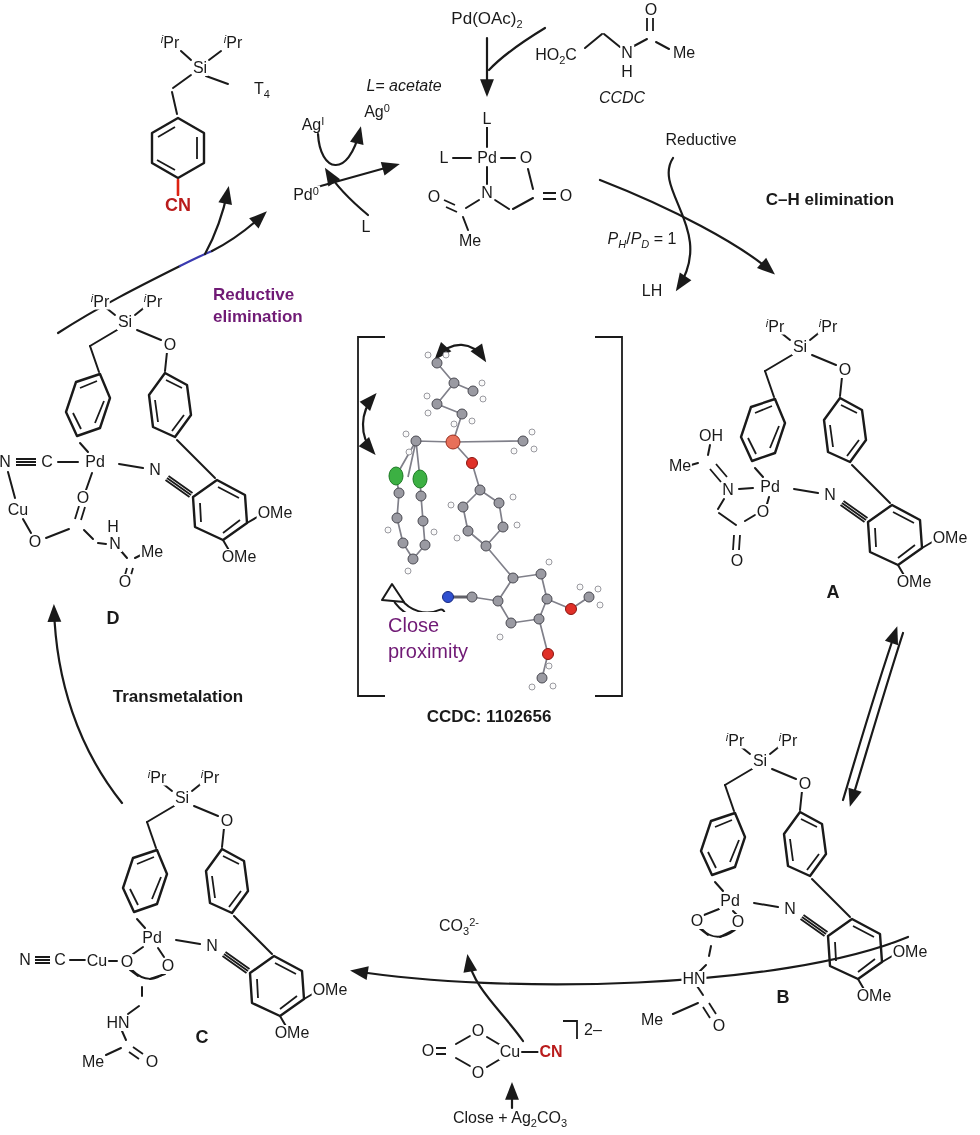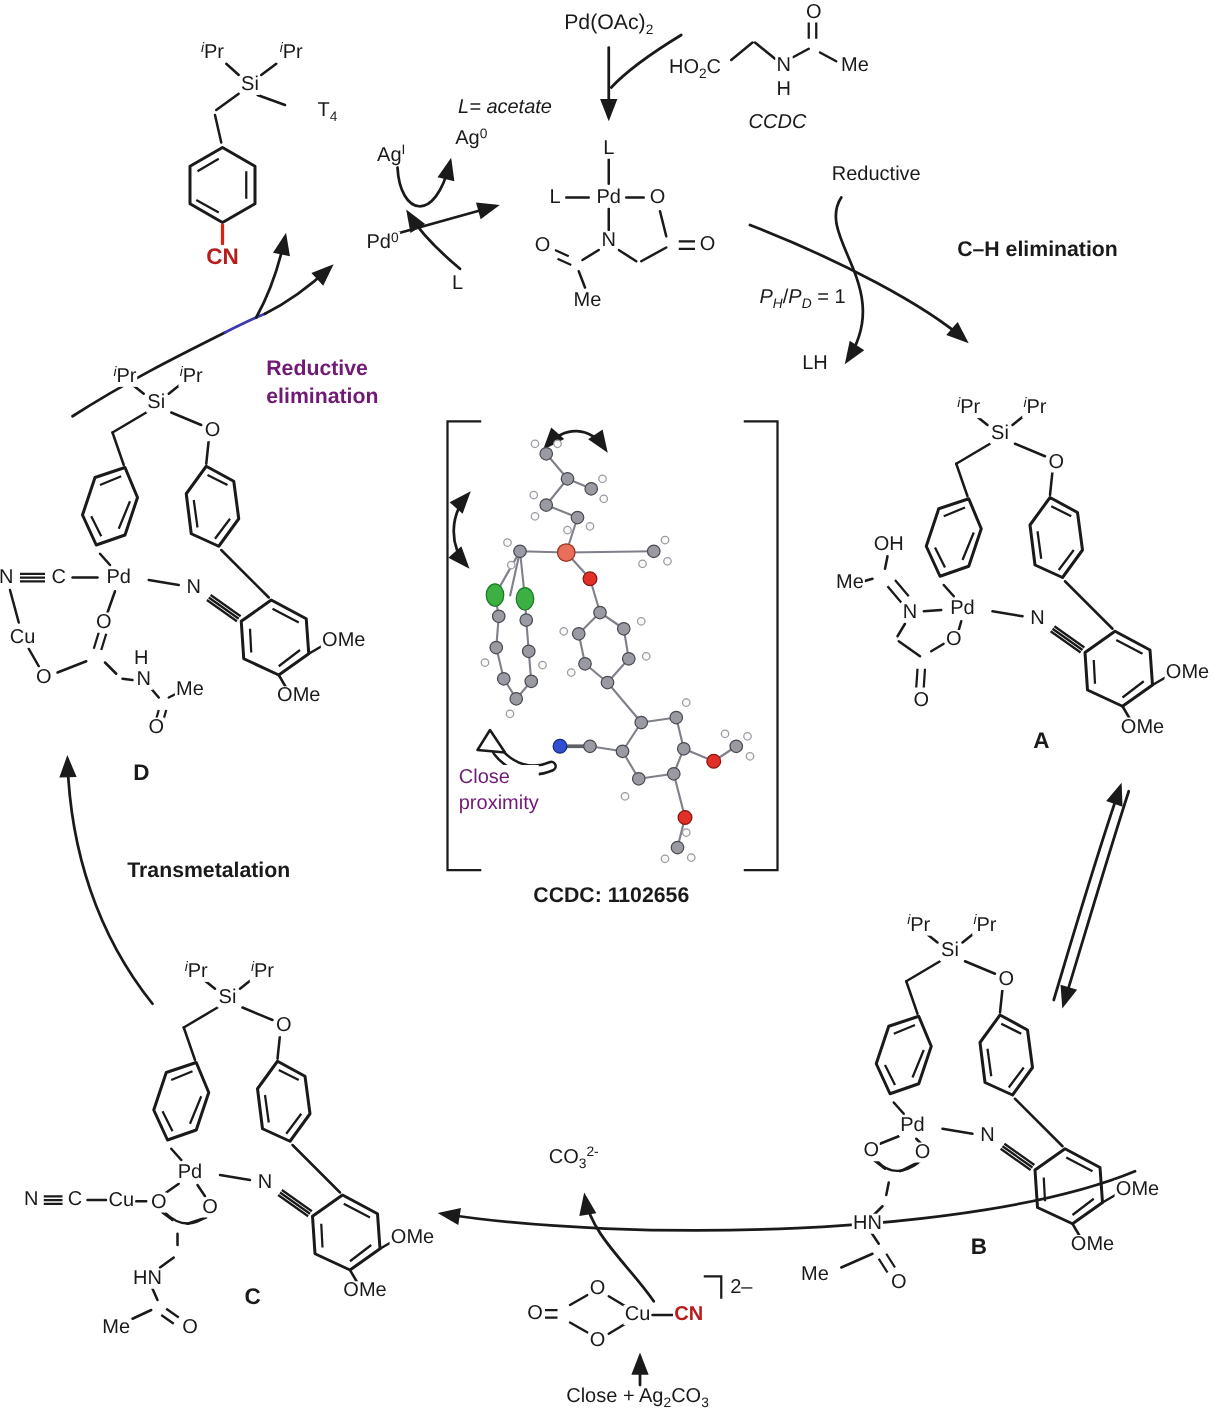--- a/index.html
+++ b/index.html
@@ -359,24 +359,24 @@
       <div class="lbl" style="left: 478px; top: 1073px;"><span>O</span></div>
       <div class="lbl" style="left: 510px; top: 1052px;"><span>Cu</span></div>
       <div class="lbl blue b" style="left: 551px; top: 1052px;"><span>CN</span></div>
       <div class="lbl" style="left: 593px; top: 1030px;"><span>2–</span></div>
       <div class="lbl" style="left: 510px; top: 1119px;"><span>Close + Ag</span><span class="sub">2</span><span>CO</span><span class="sub">3</span></div>
     </div>
 
 <div class="lbl" style="left:701px;top:140px">Reductive</div>
 <div class="lbl i" style="left:622px;top:98px">CCDC</div>
 <div class="lbl b med" style="left:830px;top:199px">C–H elimination</div>
-<div class="lbl b med" style="left:167px;top:696px">Transmetalation</div>
+<div class="lbl b med" style="left:178px;top:696px">Transmetalation</div>
 <div class="block b" style="left:213px;top:284px;font-size:17px">
   <div>Reductive</div>
   <div>elimination</div>
 </div>
 <div class="lbl b med" style="left:489px;top:716px">CCDC: 1102656</div>
-<div class="block" style="left:367px;top:612px;font-size:16px">
+<div class="block" style="left:388px;top:612px;font-size:20px">
   <div>Close</div>
   <div>proximity</div>
 </div>
 
 </div>
 
 </body></html>

